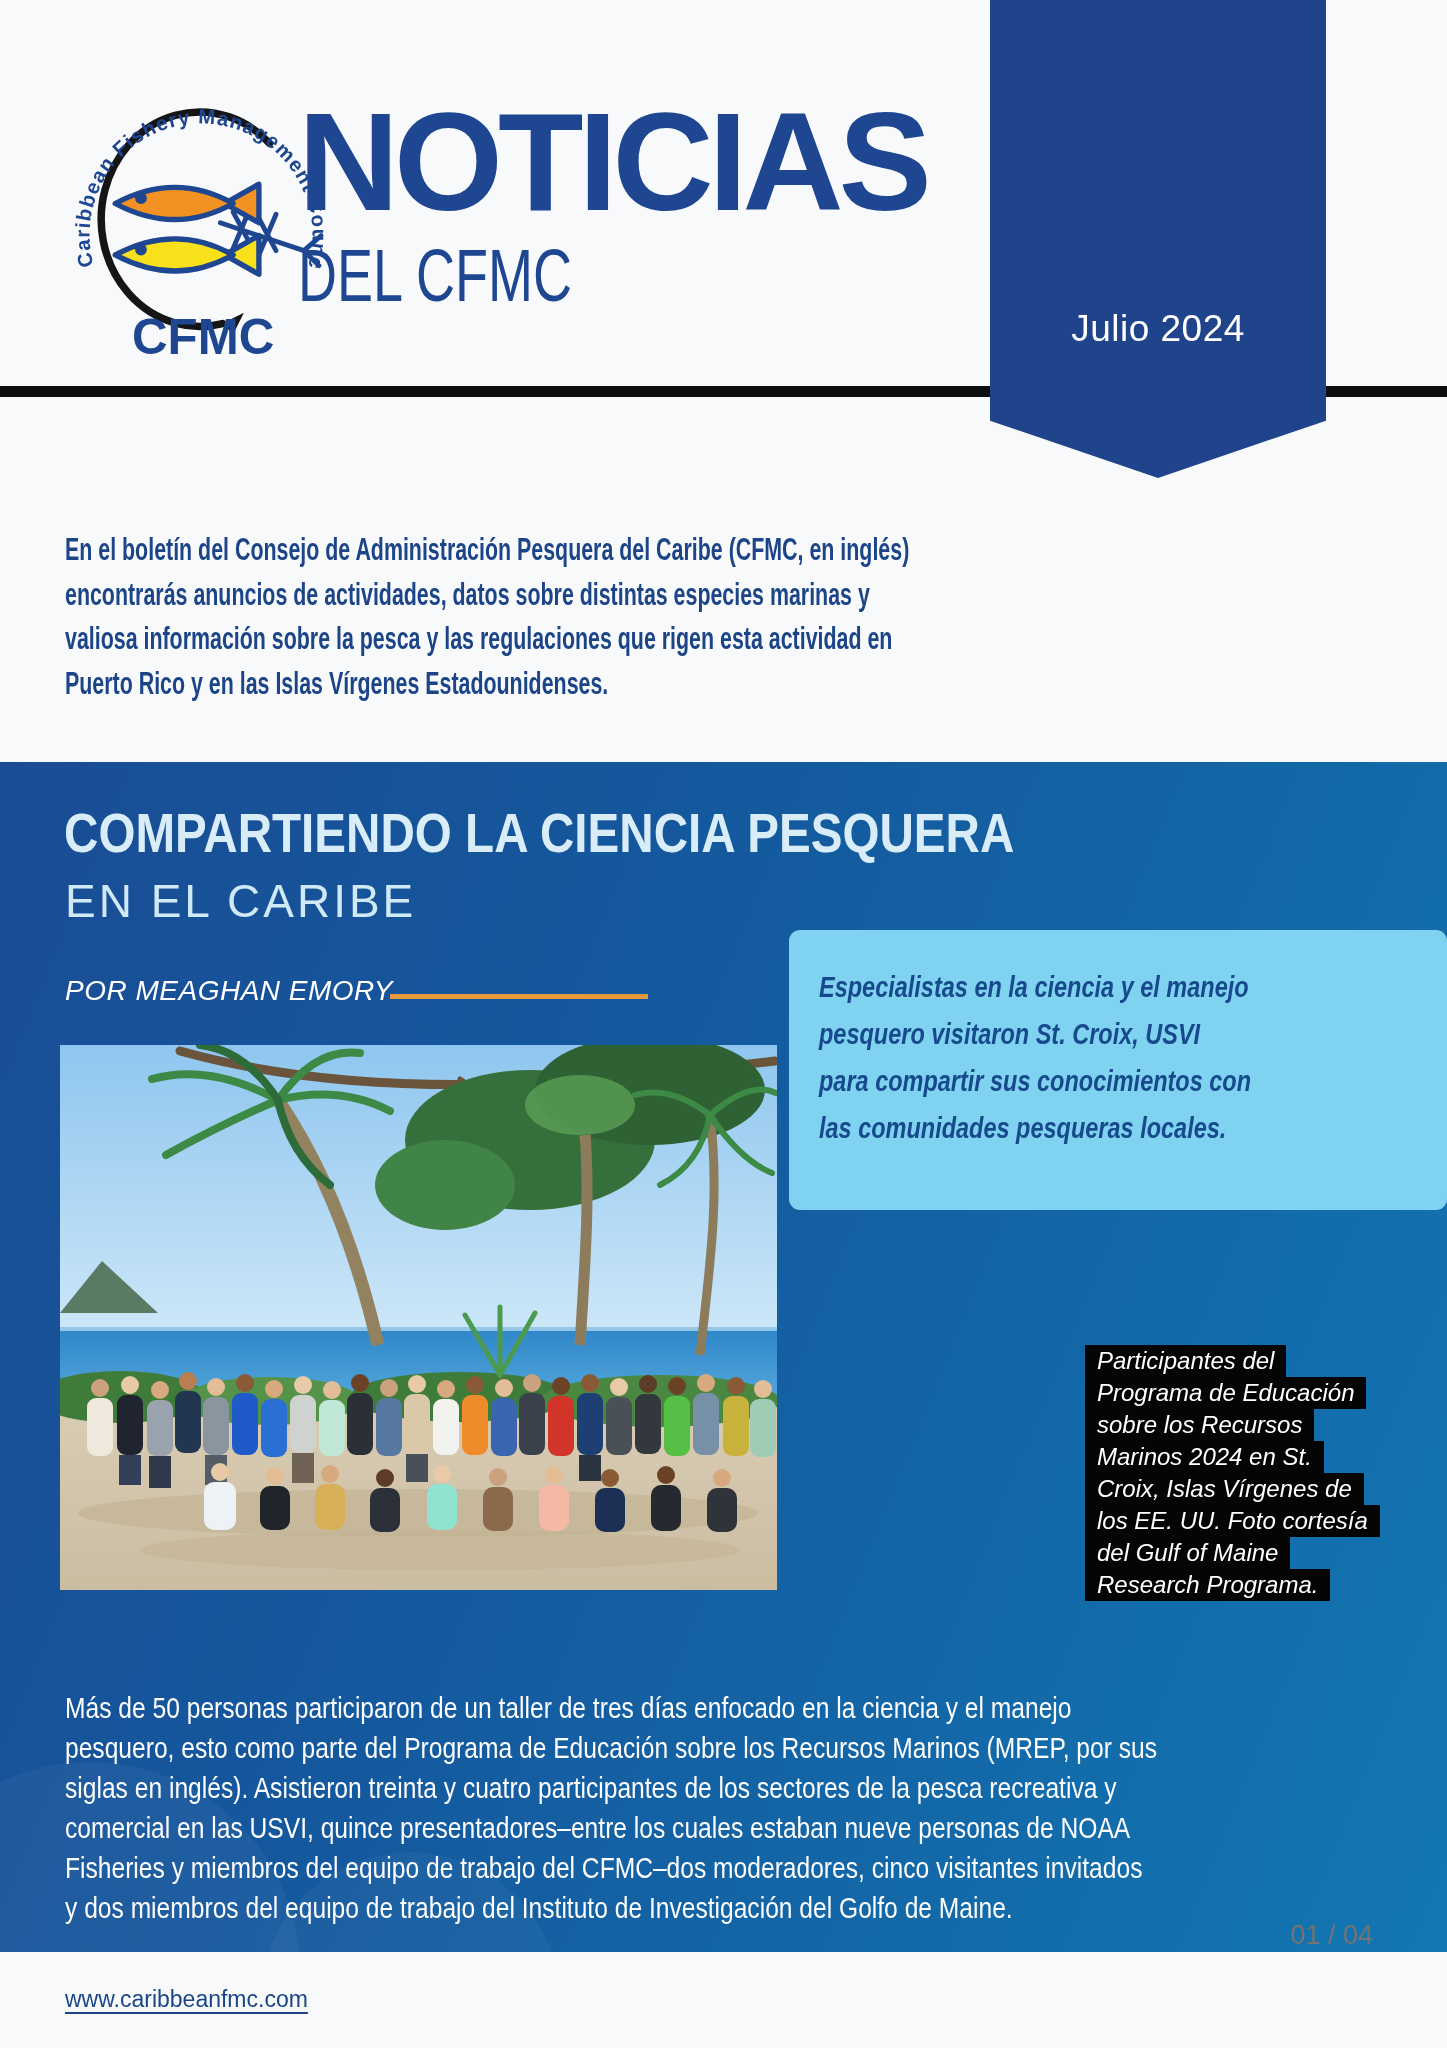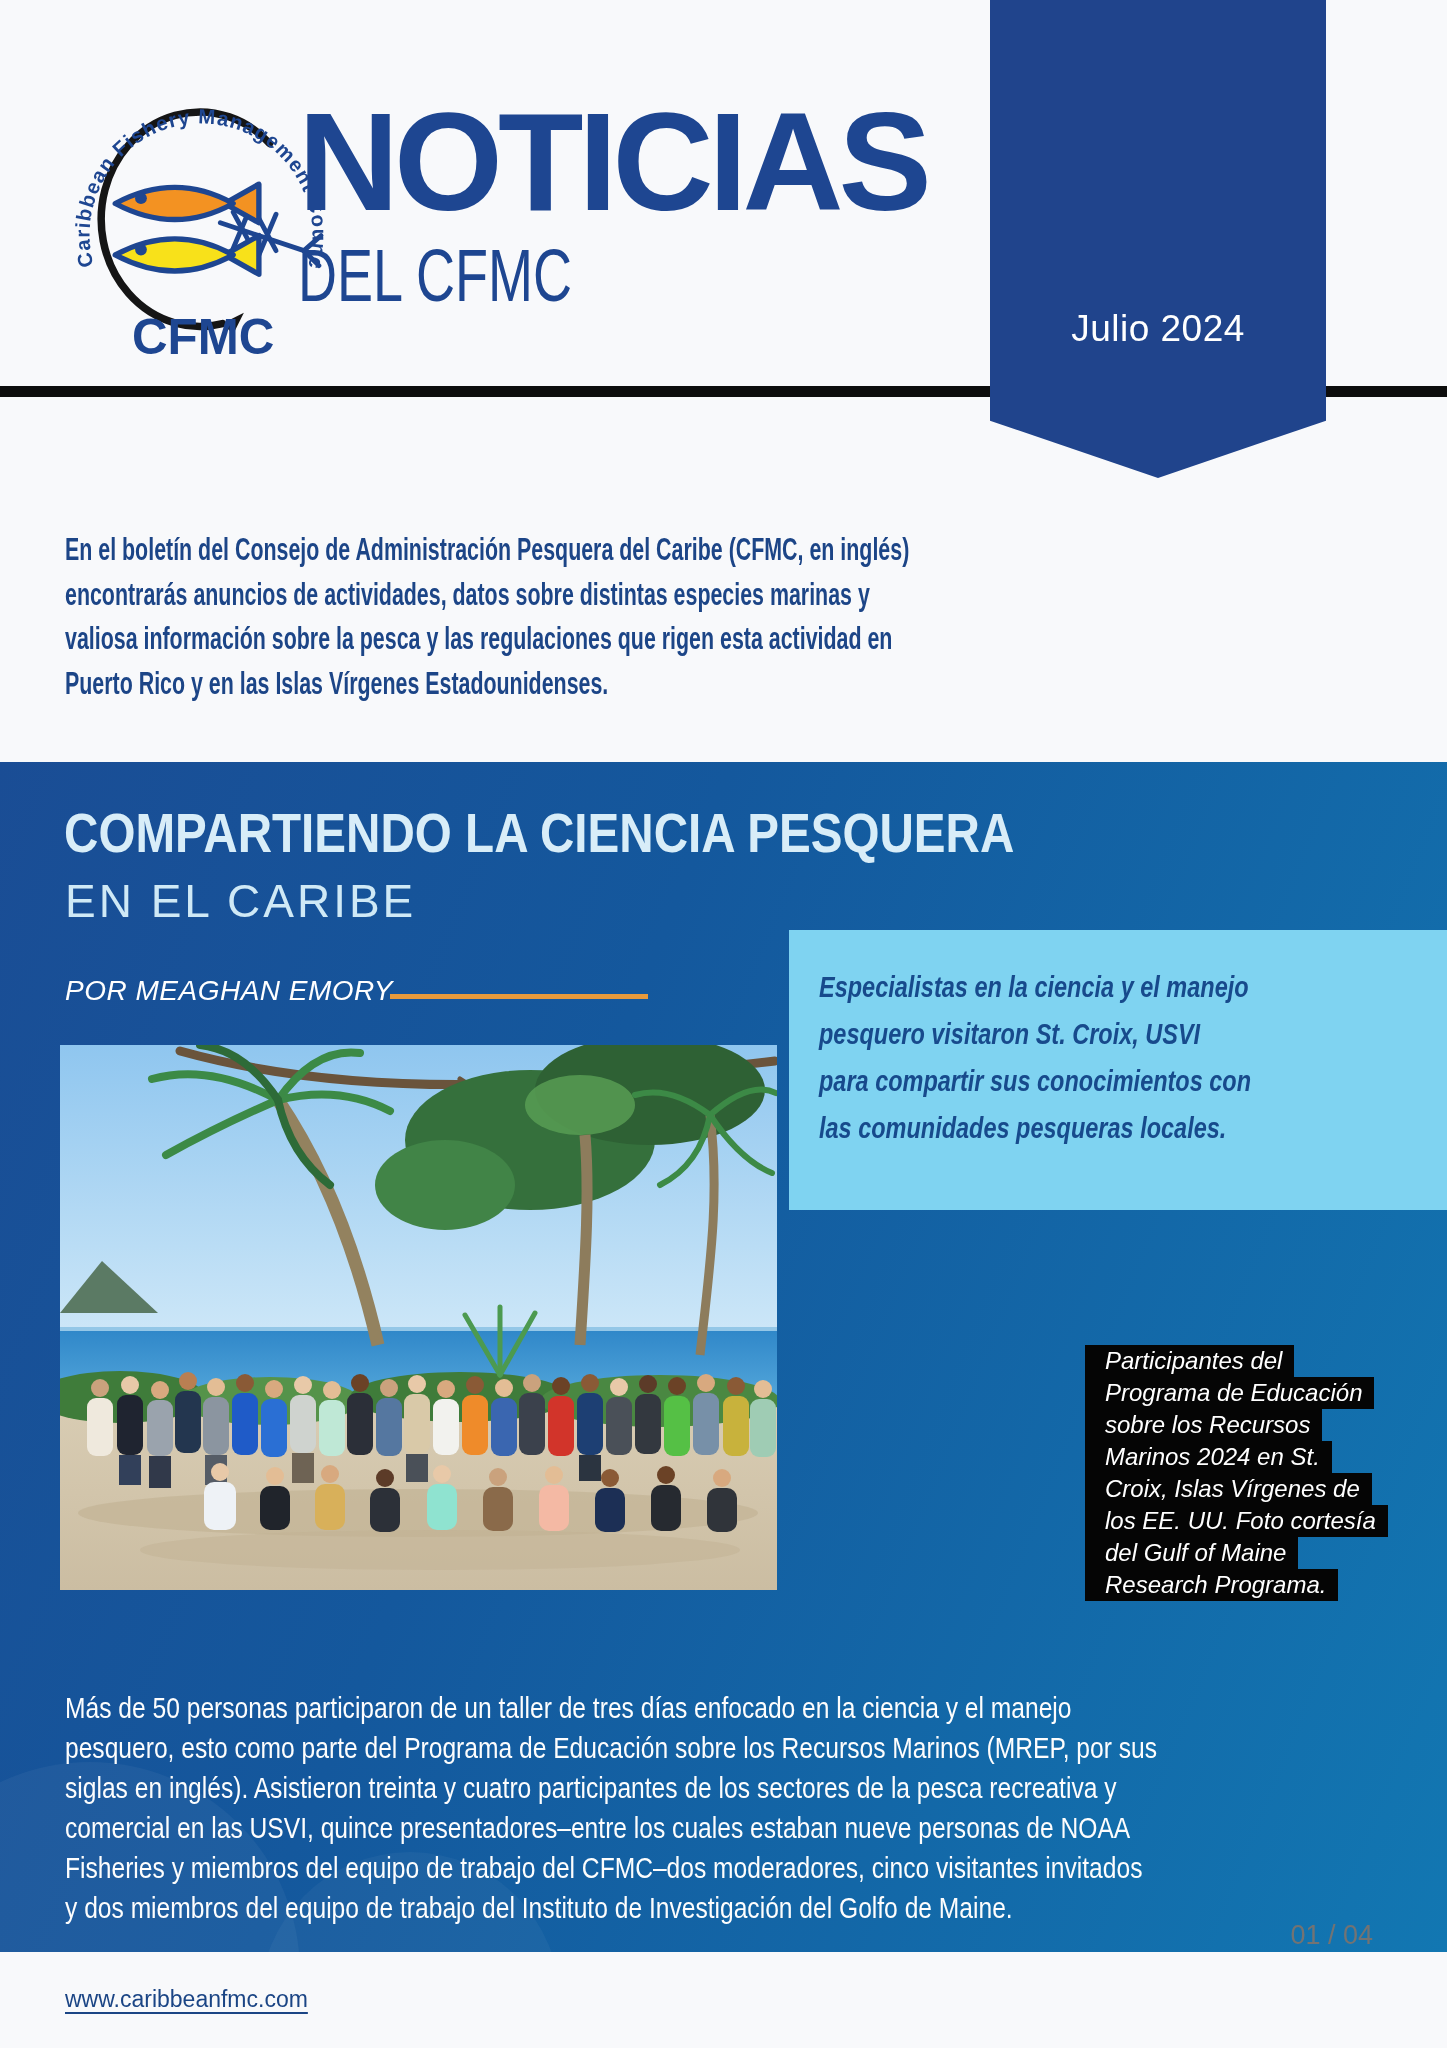--- a/index.html
+++ b/index.html
@@ -32,32 +32,32 @@
          background:rgba(255,255,255,.04);}
 
   .headline{position:absolute;left:64px;top:800px;color:#d8edf8;font-weight:800;font-size:56px;
             white-space:nowrap;transform:scaleX(.85);transform-origin:0 0;}
   .subhead{position:absolute;left:65px;top:874px;color:#cfe9f6;font-weight:400;font-size:46px;
            letter-spacing:3px;white-space:nowrap;}
   .byline{position:absolute;left:65px;top:975px;color:#ffffff;font-weight:400;font-style:italic;
           font-size:28px;letter-spacing:.5px;white-space:nowrap;}
   .accent{position:absolute;left:390px;top:994px;width:258px;height:5px;background:#e79a3c;}
 
-  .quote{position:absolute;left:789px;top:930px;width:658px;height:280px;background:#7fd3f1;z-index:2;}
+  .quote{position:absolute;left:789px;top:930px;width:658px;height:280px;background:#7fd3f1;z-index:2;border-radius:11px;}
   .quote-inner{position:absolute;left:30px;top:34px;color:#174a8c;font-weight:700;font-style:italic;
           font-size:29px;line-height:47px;transform:scaleX(.81);transform-origin:0 0;}
   .quote-inner div{white-space:nowrap;}
 
   .photo{position:absolute;left:60px;top:1045px;width:717px;height:545px;z-index:3;}
   .photo svg{display:block;}
 
   .caption{position:absolute;left:1085px;top:1345px;z-index:3;}
   .caption .cl{display:block;margin:0;}
   .caption .cl span{display:inline-block;background:#050505;color:#ffffff;font-style:italic;
-          font-size:24px;line-height:25px;padding:3px 12px 4px 20px;}
+          font-size:24px;line-height:25px;padding:3px 12px 4px 12px;}
 
   .bodytext{position:absolute;left:65px;top:1688px;color:#fdfdfd;font-size:30px;line-height:40px;
           transform:scaleX(.82);transform-origin:0 0;}
   .bodytext div{white-space:nowrap;}
 
   
   .site-link{position:absolute;left:65px;top:1986px;font-size:23px;color:#1b4585;
           text-decoration:underline;text-underline-offset:5px;text-align:center;}
   .page-num{position:absolute;right:74px;top:1920px;font-size:27px;color:#737373;}
 </style>

